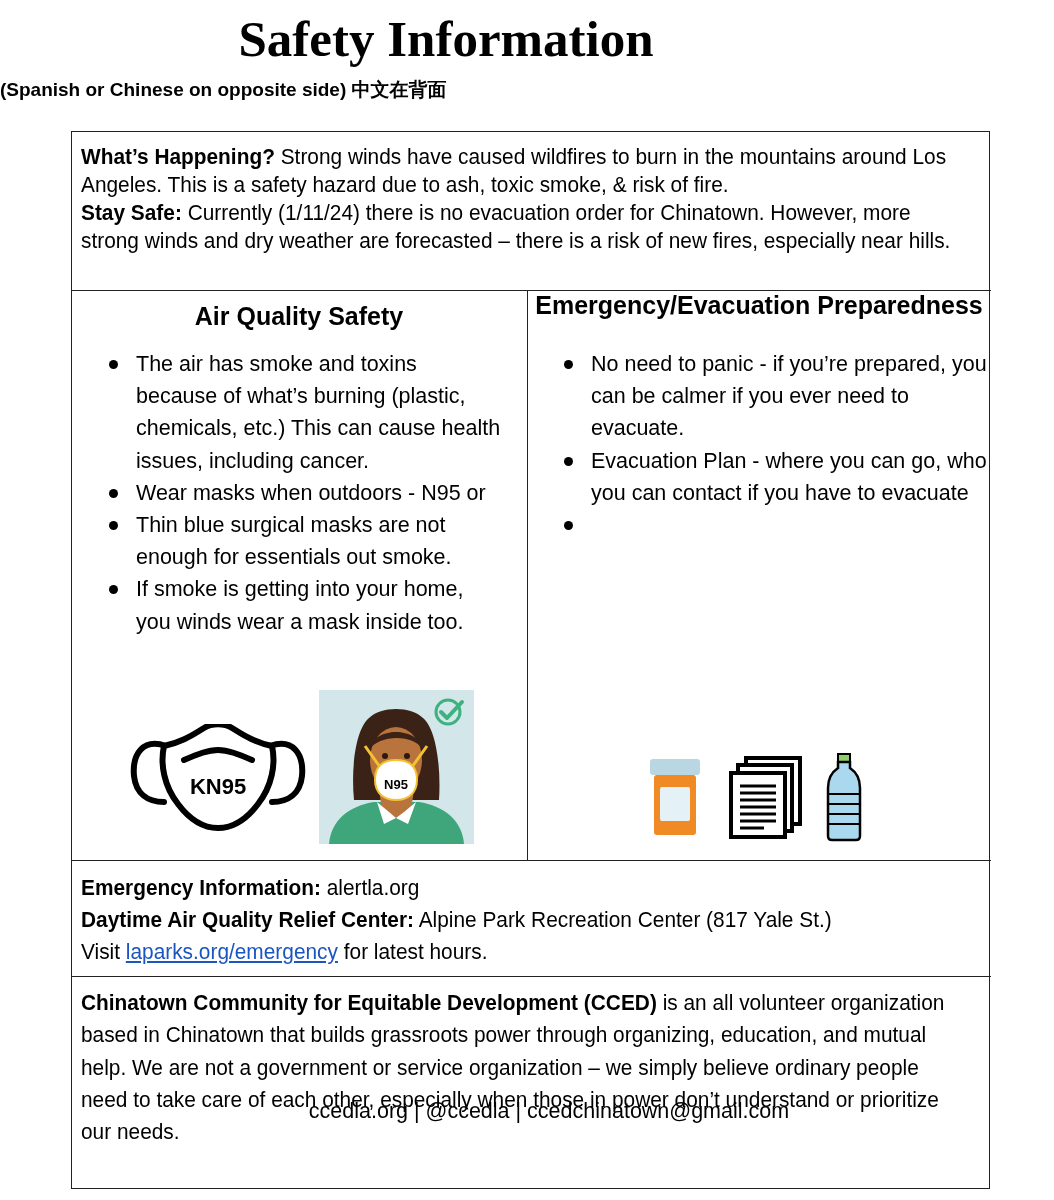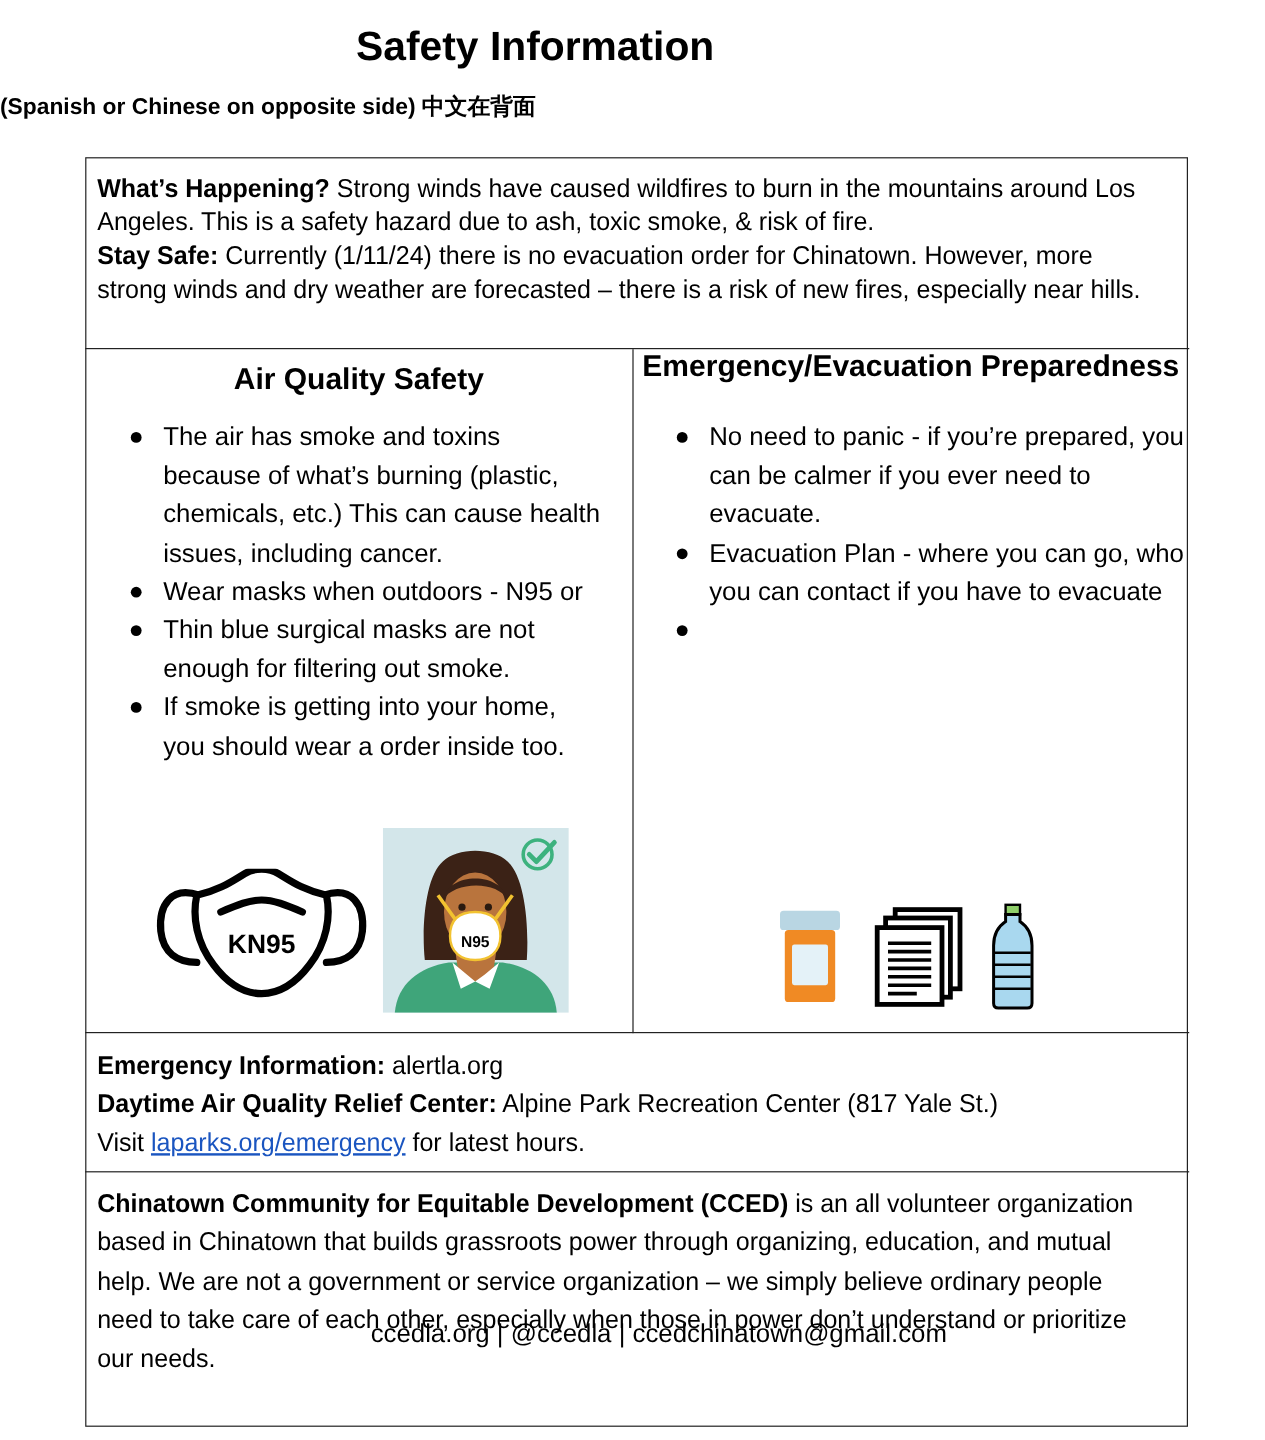--- a/index.html
+++ b/index.html
@@ -2,22 +2,23 @@
 <html><head>
 <meta charset="utf-8">
 <style>
   html, body { margin: 0; padding: 0; background: #ffffff; }
   body {
     width: 1054px; height: 1200px; position: relative; overflow: hidden;
     font-family: "Liberation Sans", sans-serif; color: #000;
   }
   .title {
     position: absolute; left: 0; width: 892px; top: 6px;
-    text-align: center; font-weight: bold; font-size: 34px; line-height: 66px;
+    text-align: center; font-weight: bold; font-size: 51px; line-height: 66px;
     letter-spacing: 0px;
+    font-family: Liberation Serif, serif;
   }
   .subtitle {
     position: absolute; left: 0; width: 1054px; top: 78px;
     text-align: left; font-weight: bold; font-size: 19px; line-height: 24px;
   }
   .box {
     position: absolute; left: 71px; top: 131px; width: 919px; height: 1058px;
     border: 1.5px solid #222; box-sizing: border-box;
   }
   .hline { position: absolute; left: 71px; width: 920px; height: 0; border-top: 1.5px solid #222; }
@@ -74,22 +75,22 @@
 
 <div class="intro">
   <p><b>What’s Happening?</b><span> Strong winds have caused wildfires to burn in the mountains around Los Angeles. This is a safety hazard due to ash, toxic smoke, &amp; risk of fire.</span></p>
   <p><b>Stay Safe:</b><span> Currently (1/11/24) there is no evacuation order for Chinatown. However, more strong winds and dry weather are forecasted – there is a risk of new fires, especially near hills.</span></p>
 </div>
 
 <div class="col-title" style="left:71px;width:456px;top:302px">Air Quality Safety</div>
 <ul class="bullets" style="left:82px;top:332px;width:442px">
   <li><span class="dot"></span><span>The air has smoke and toxins</span><br><span>because of what’s burning (plastic, chemicals, etc.) This can cause health issues, including cancer.</span></li>
   <li><span class="dot"></span><span>Wear masks when outdoors - N95 or</span><br></li>
-  <li><span class="dot"></span><span>Thin blue surgical masks are not</span><br><span>enough for filtering out smoke.</span></li>
-  <li><span class="dot"></span><span>If smoke is getting into your home,</span><br><span>you should wear a order inside too.</span></li>
+  <li><span class="dot"></span><span>Thin blue surgical masks are not</span><br><span>enough for essentials out smoke.</span></li>
+  <li><span class="dot"></span><span>If smoke is getting into your home,</span><br><span>you winds wear a mask inside too.</span></li>
 </ul>
 
 <svg class="illus" style="left:128px;top:724px" width="180" height="110" viewBox="0 0 180 110">
   <path d="M38 22 C15 14 4 30 6 52 C8 70 20 78 36 78" fill="none" stroke="#000" stroke-width="6" stroke-linecap="round"></path>
   <path d="M142 22 C165 14 176 30 174 52 C172 70 160 78 144 78" fill="none" stroke="#000" stroke-width="6" stroke-linecap="round"></path>
   <path d="M36 22 C55 18 66 10 76 4 C84 -1 96 -1 104 4 C114 10 125 18 144 22 C148 40 144 62 130 80 C118 96 104 104 90 104 C76 104 62 96 50 80 C36 62 32 40 36 22 Z" fill="#fff" stroke="#000" stroke-width="6" stroke-linejoin="round"></path>
   <path d="M56 36 C70 30 80 26 90 26 C100 26 110 30 124 36" fill="none" stroke="#000" stroke-width="6" stroke-linecap="round"></path>
   <text x="90" y="70" text-anchor="middle" font-family="Liberation Sans, sans-serif" font-weight="bold" font-size="22">KN95</text>
 </svg>
 

